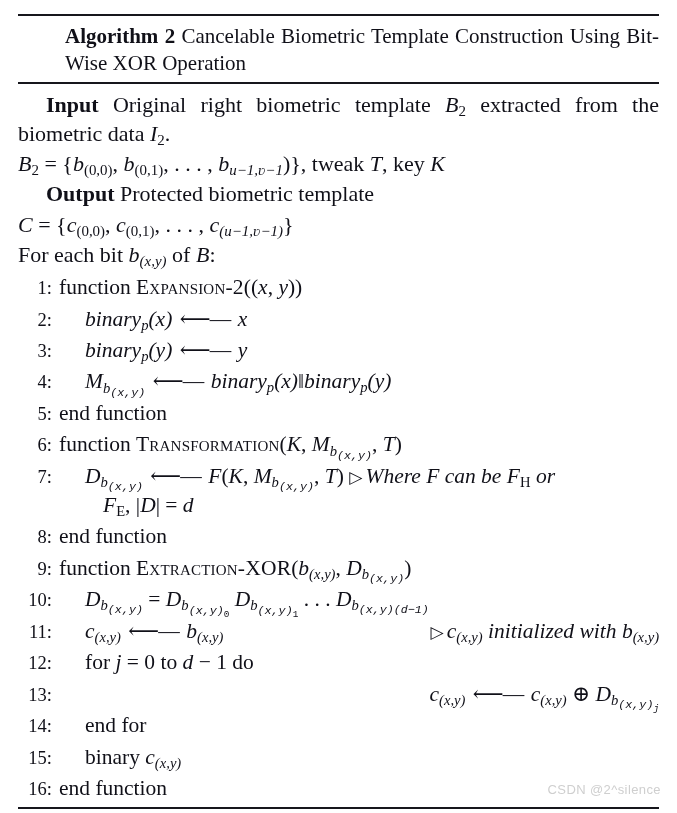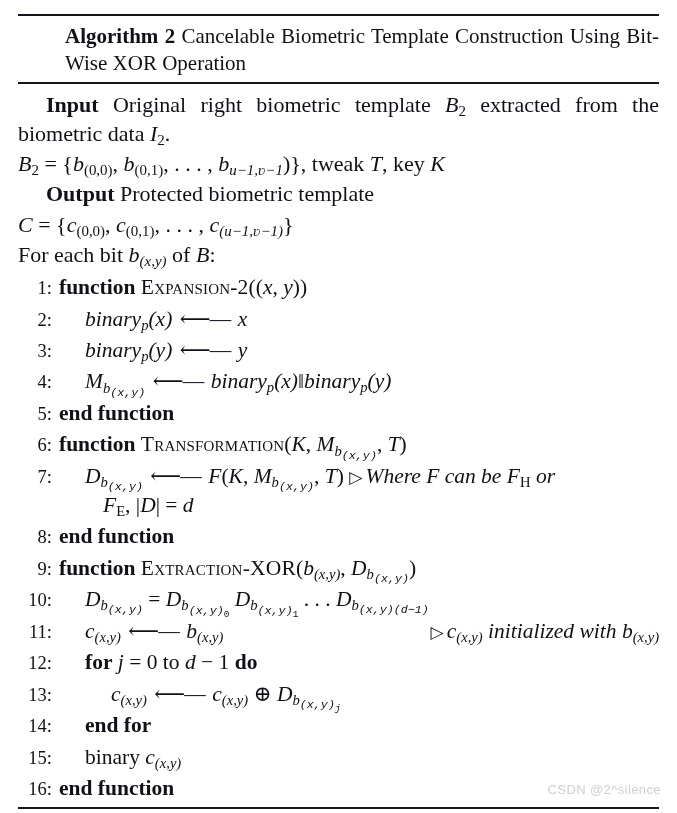--- a/index.html
+++ b/index.html
@@ -71,25 +71,25 @@
     margin-bottom: 3.5px;
   }
   .num {
     flex: 0 0 34px;
     text-align: right;
     font-size: 18.5px;
     padding-right: 7px;
     white-space: nowrap;
   }
   .body { flex: 1 1 auto; position: relative; }
-  .kw { font-weight: bold; text-align: right; }
+  .kw { font-weight: normal; text-align: right; }
 
   
   .ind1 { padding-left: 26px; }
-  .ind2 { padding-left: 52px; }
+  .ind2 { padding-left: 52px; text-align: right; }
 
   
   .cont { padding-left: 18px; margin-top: 1px; }
 
   
   .mi { font-style: italic; }
   .mup { font-style: normal; }
   .sc {           
     font-variant: small-caps;
     font-style: normal;

